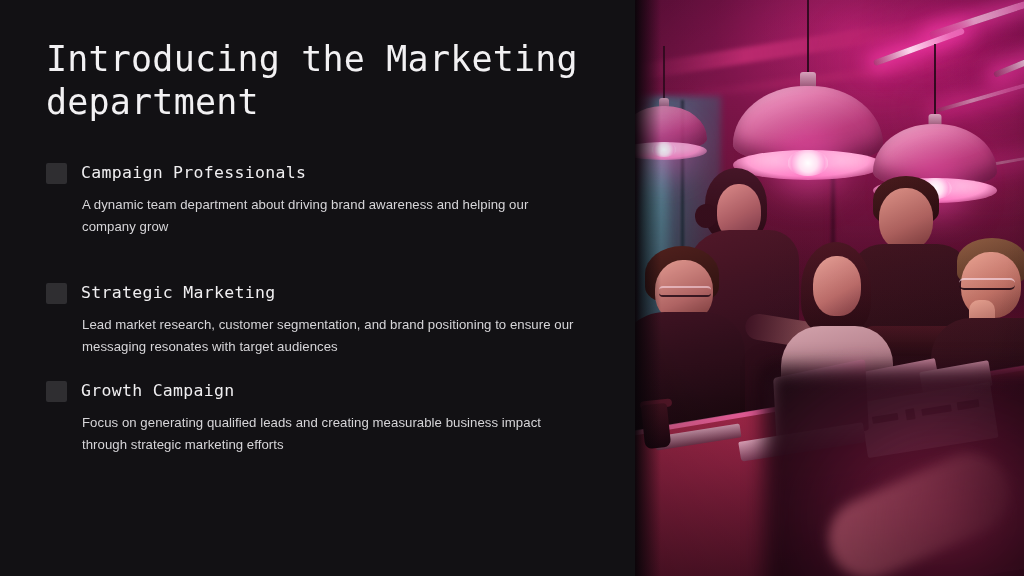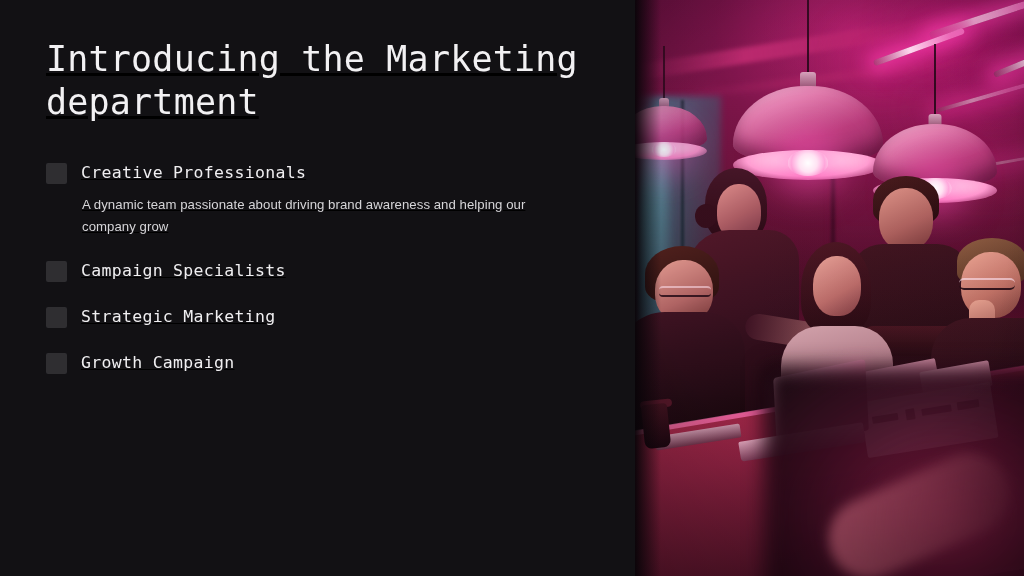--- a/index.html
+++ b/index.html
@@ -16,21 +16,20 @@
     background:#100f12;
   }
 
   
   .content-panel {
     width:635px;
     height:576px;
     background:#121114;
     padding:38px 44px 0 46px;
     position:relative;
-    text-decoration:underline;
   }
 
   .page-title {
     font-family:"DejaVu Sans Mono", "Liberation Mono", monospace;
     font-size:35px;
     line-height:43px;
     font-weight:400;
     letter-spacing:0.2px;
     color:#f2f1f3;
     max-width:540px;
@@ -378,44 +377,42 @@
   <div class="content-panel">
 
     <h1 class="page-title">Introducing the Marketing
 department</h1>
 
     <div class="bullet-list">
 
       <div class="bullet-item">
         <div class="bullet-head">
           <span class="bullet-marker"></span>
-          <span class="bullet-title">Creative Professionals</span>
+          <span class="bullet-title">Campaign Professionals</span>
         </div>
-        <p class="bullet-body">A dynamic team passionate about driving brand awareness and helping our company grow</p>
+        <p class="bullet-body">A dynamic team department about driving brand awareness and helping our company grow</p>
       </div>
 
       <div class="bullet-item">
-        <div class="bullet-head">
-          <span class="bullet-marker"></span>
-          <span class="bullet-title">Campaign Specialists</span>
-        </div>
       </div>
 
       <div class="bullet-item">
         <div class="bullet-head">
           <span class="bullet-marker"></span>
           <span class="bullet-title">Strategic Marketing</span>
         </div>
+        <p class="bullet-body">Lead market research, customer segmentation, and brand positioning to ensure our messaging resonates with target audiences</p>
       </div>
 
       <div class="bullet-item">
         <div class="bullet-head">
           <span class="bullet-marker"></span>
           <span class="bullet-title">Growth Campaign</span>
         </div>
+        <p class="bullet-body">Focus on generating qualified leads and creating measurable business impact through strategic marketing efforts</p>
       </div>
 
     </div>
   </div>
 
   <div class="photo-panel">
 
     <div class="ph-layer ph-base"></div>
 
     <div class="ph-layer ph-glass"></div>

